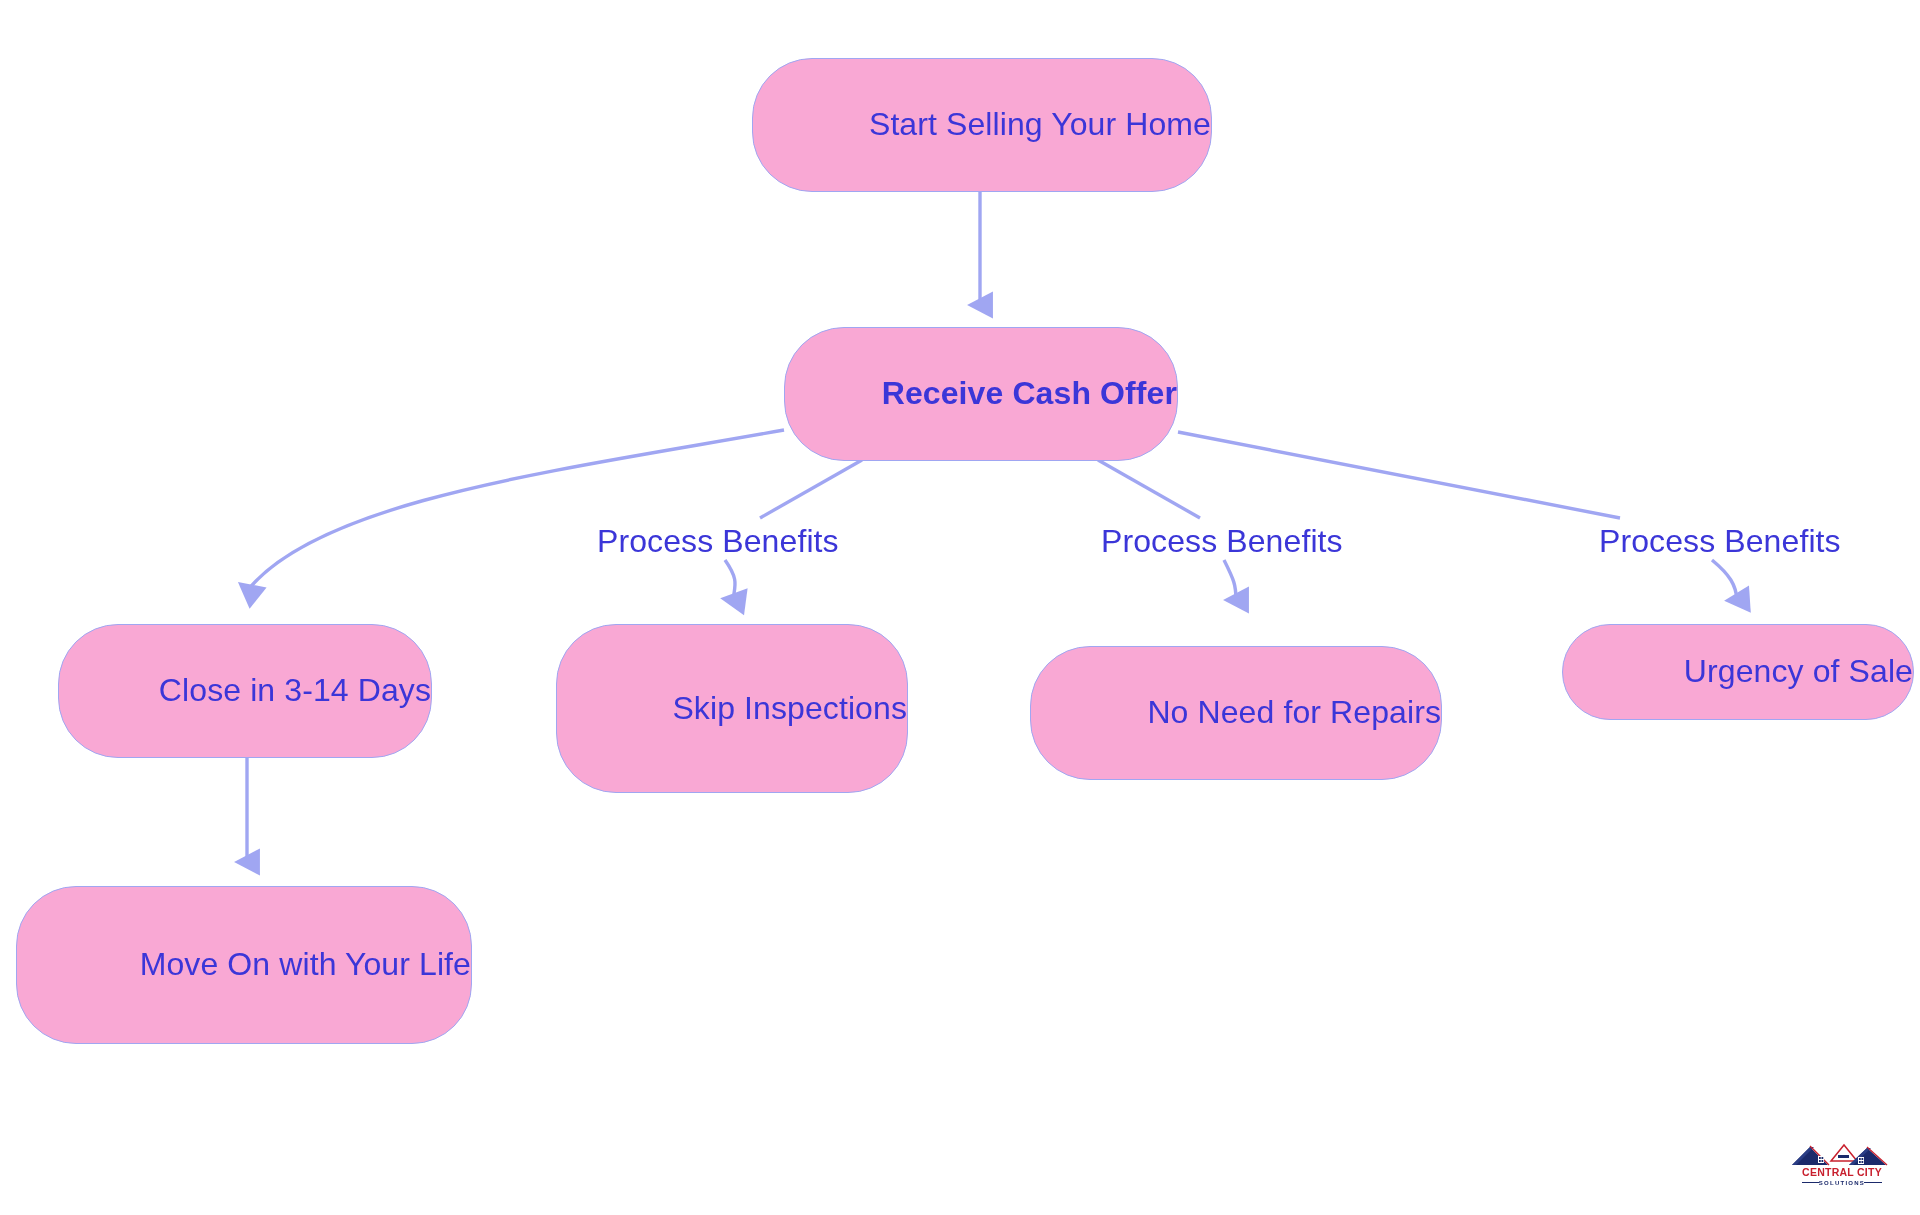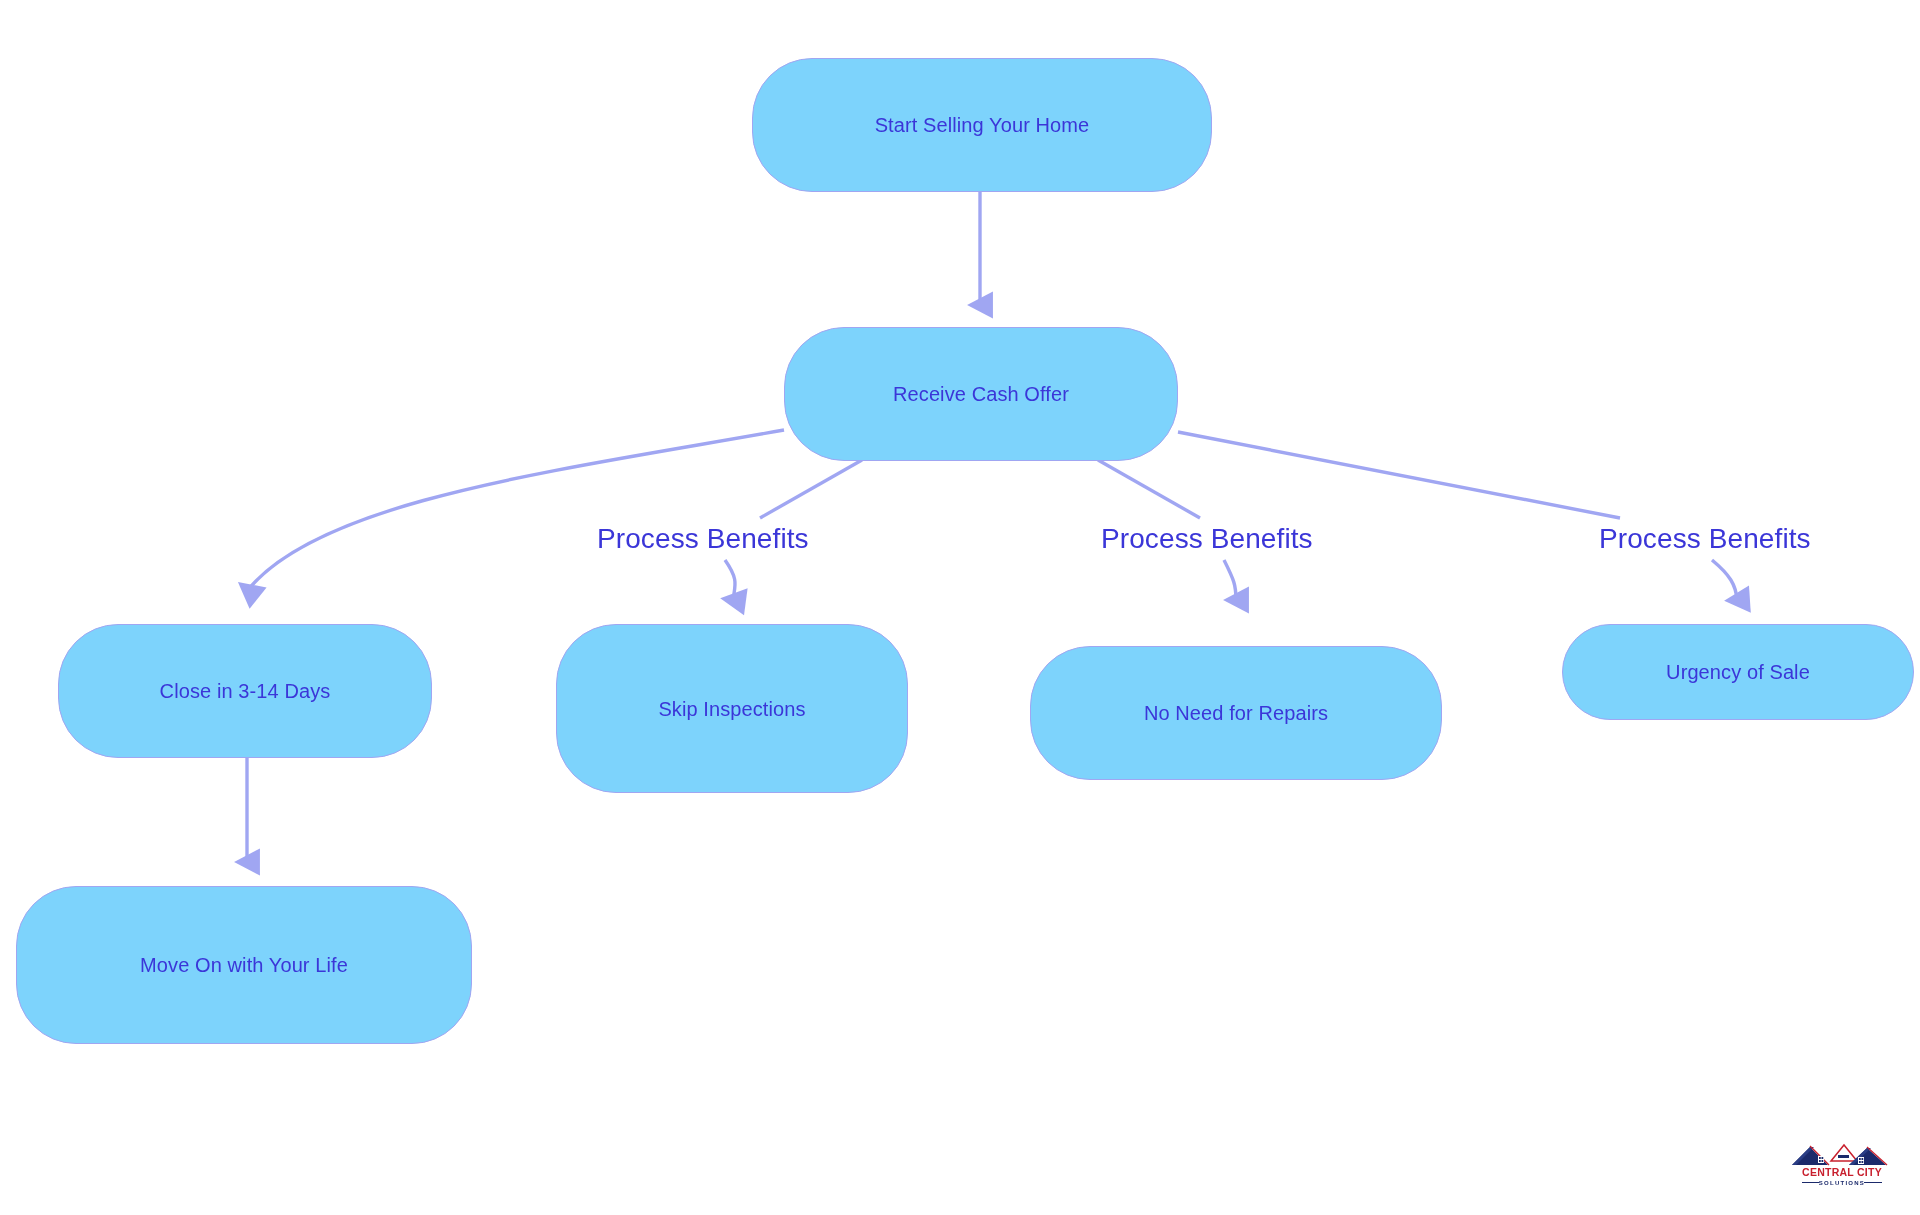--- a/index.html
+++ b/index.html
@@ -29,39 +29,39 @@
     left: 0;
     top: 0;
     width: 1920px;
     height: 1215px;
     pointer-events: none;
   }
 
   .node {
     position: absolute;
     box-sizing: border-box;
-    background: #7dd3fc;
+    background: #f9a8d4;
     border: 1.6px solid #a0a6f2;
     border-radius: 60px;
     display: flex;
     align-items: center;
-    justify-content: center;
+    justify-content: flex-end;
     color: #3b36d8;
-    font-size: 20px;
+    font-size: 32px;
     font-weight: 400;
     letter-spacing: 0.1px;
     text-align: center;
     line-height: 1.1;
     white-space: nowrap;
   }
 
   .edge-label {
     position: absolute;
     color: #3b36d8;
-    font-size: 28px;
+    font-size: 32px;
     font-weight: 400;
     letter-spacing: 0.1px;
     white-space: nowrap;
     line-height: 1;
   }
 
   
   #brand-logo {
     position: absolute;
     left: 1788px;
@@ -95,21 +95,21 @@
     <path d="M 1178,432 L 1620,518" fill="none" stroke="#a0a6f2" stroke-width="3.4"></path>
     <path d="M 1712,560 C 1730,575 1736,585 1737,600" fill="none" stroke="#a0a6f2" stroke-width="3.4" marker-end="url(#arrowhead)"></path>
 
     <path d="M 247,758 L 247,862" fill="none" stroke="#a0a6f2" stroke-width="3.4" marker-end="url(#arrowhead)"></path>
   </svg>
 
   <div class="node" style="left:752px; top:58px; width:460px; height:134px;">
     <span>Start Selling Your Home</span>
   </div>
 
-  <div class="node" style="left:784px; top:327px; width:394px; height:134px;">
+  <div class="node" style="left:784px; top:327px; width:394px; height:134px;font-weight:bold;">
     <span>Receive Cash Offer</span>
   </div>
 
   <div class="node" style="left:58px; top:624px; width:374px; height:134px;">
     <span>Close in 3-14 Days</span>
   </div>
 
   <div class="node" style="left:556px; top:624px; width:352px; height:169px;">
     <span>Skip Inspections</span>
   </div>

